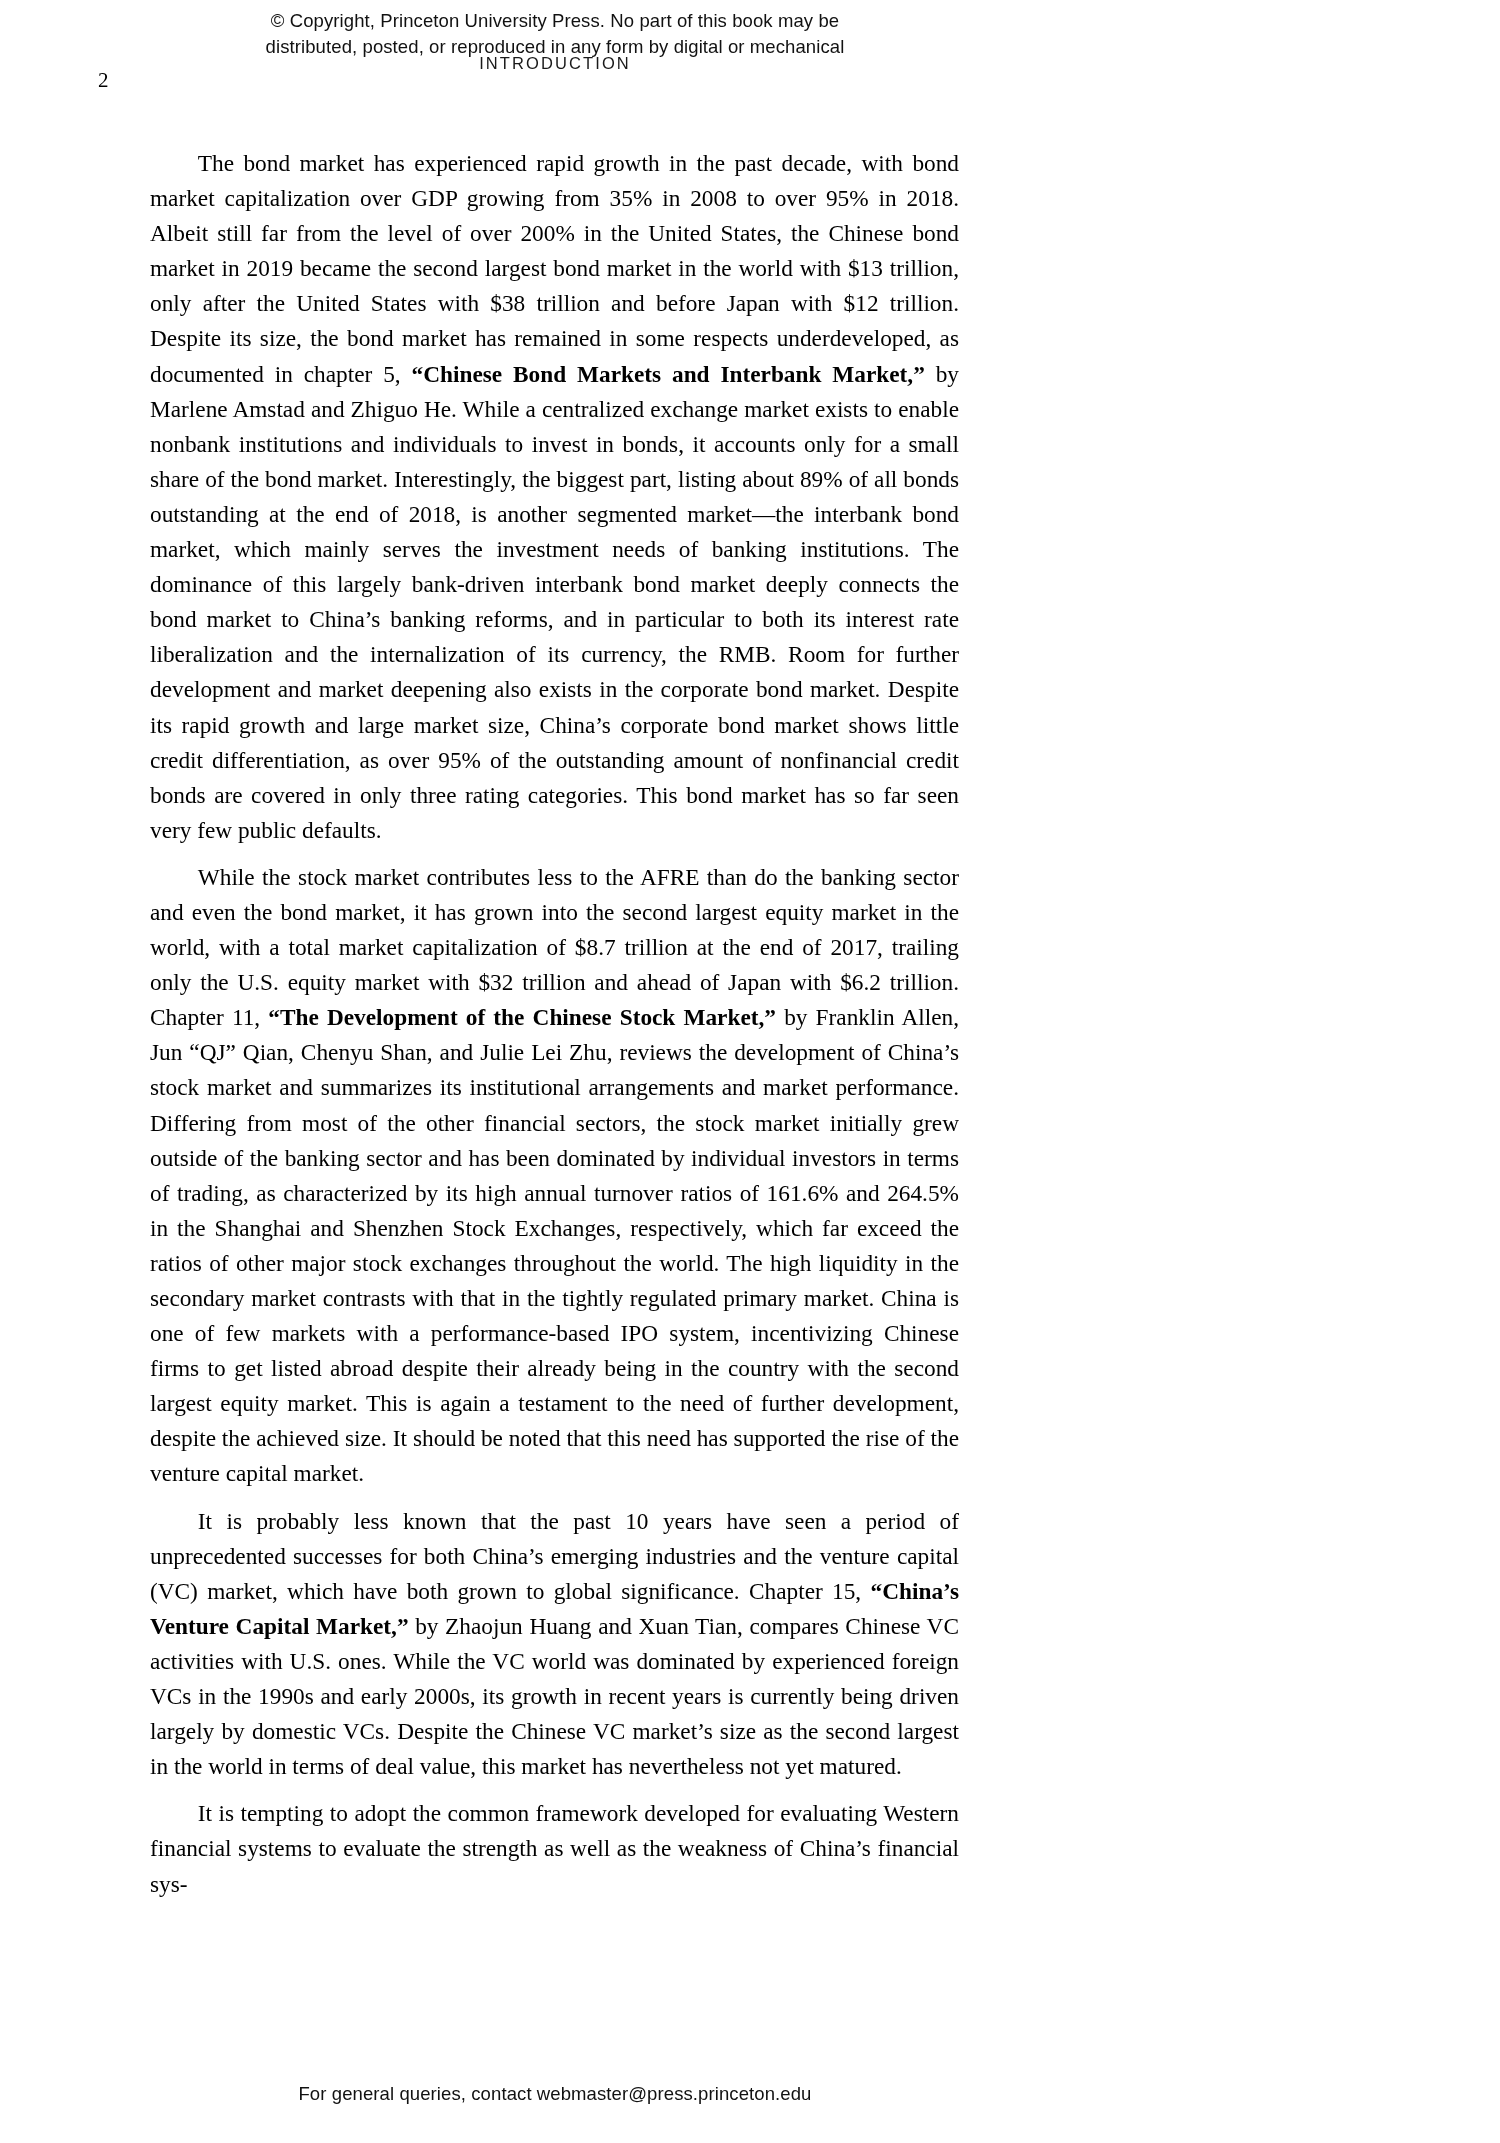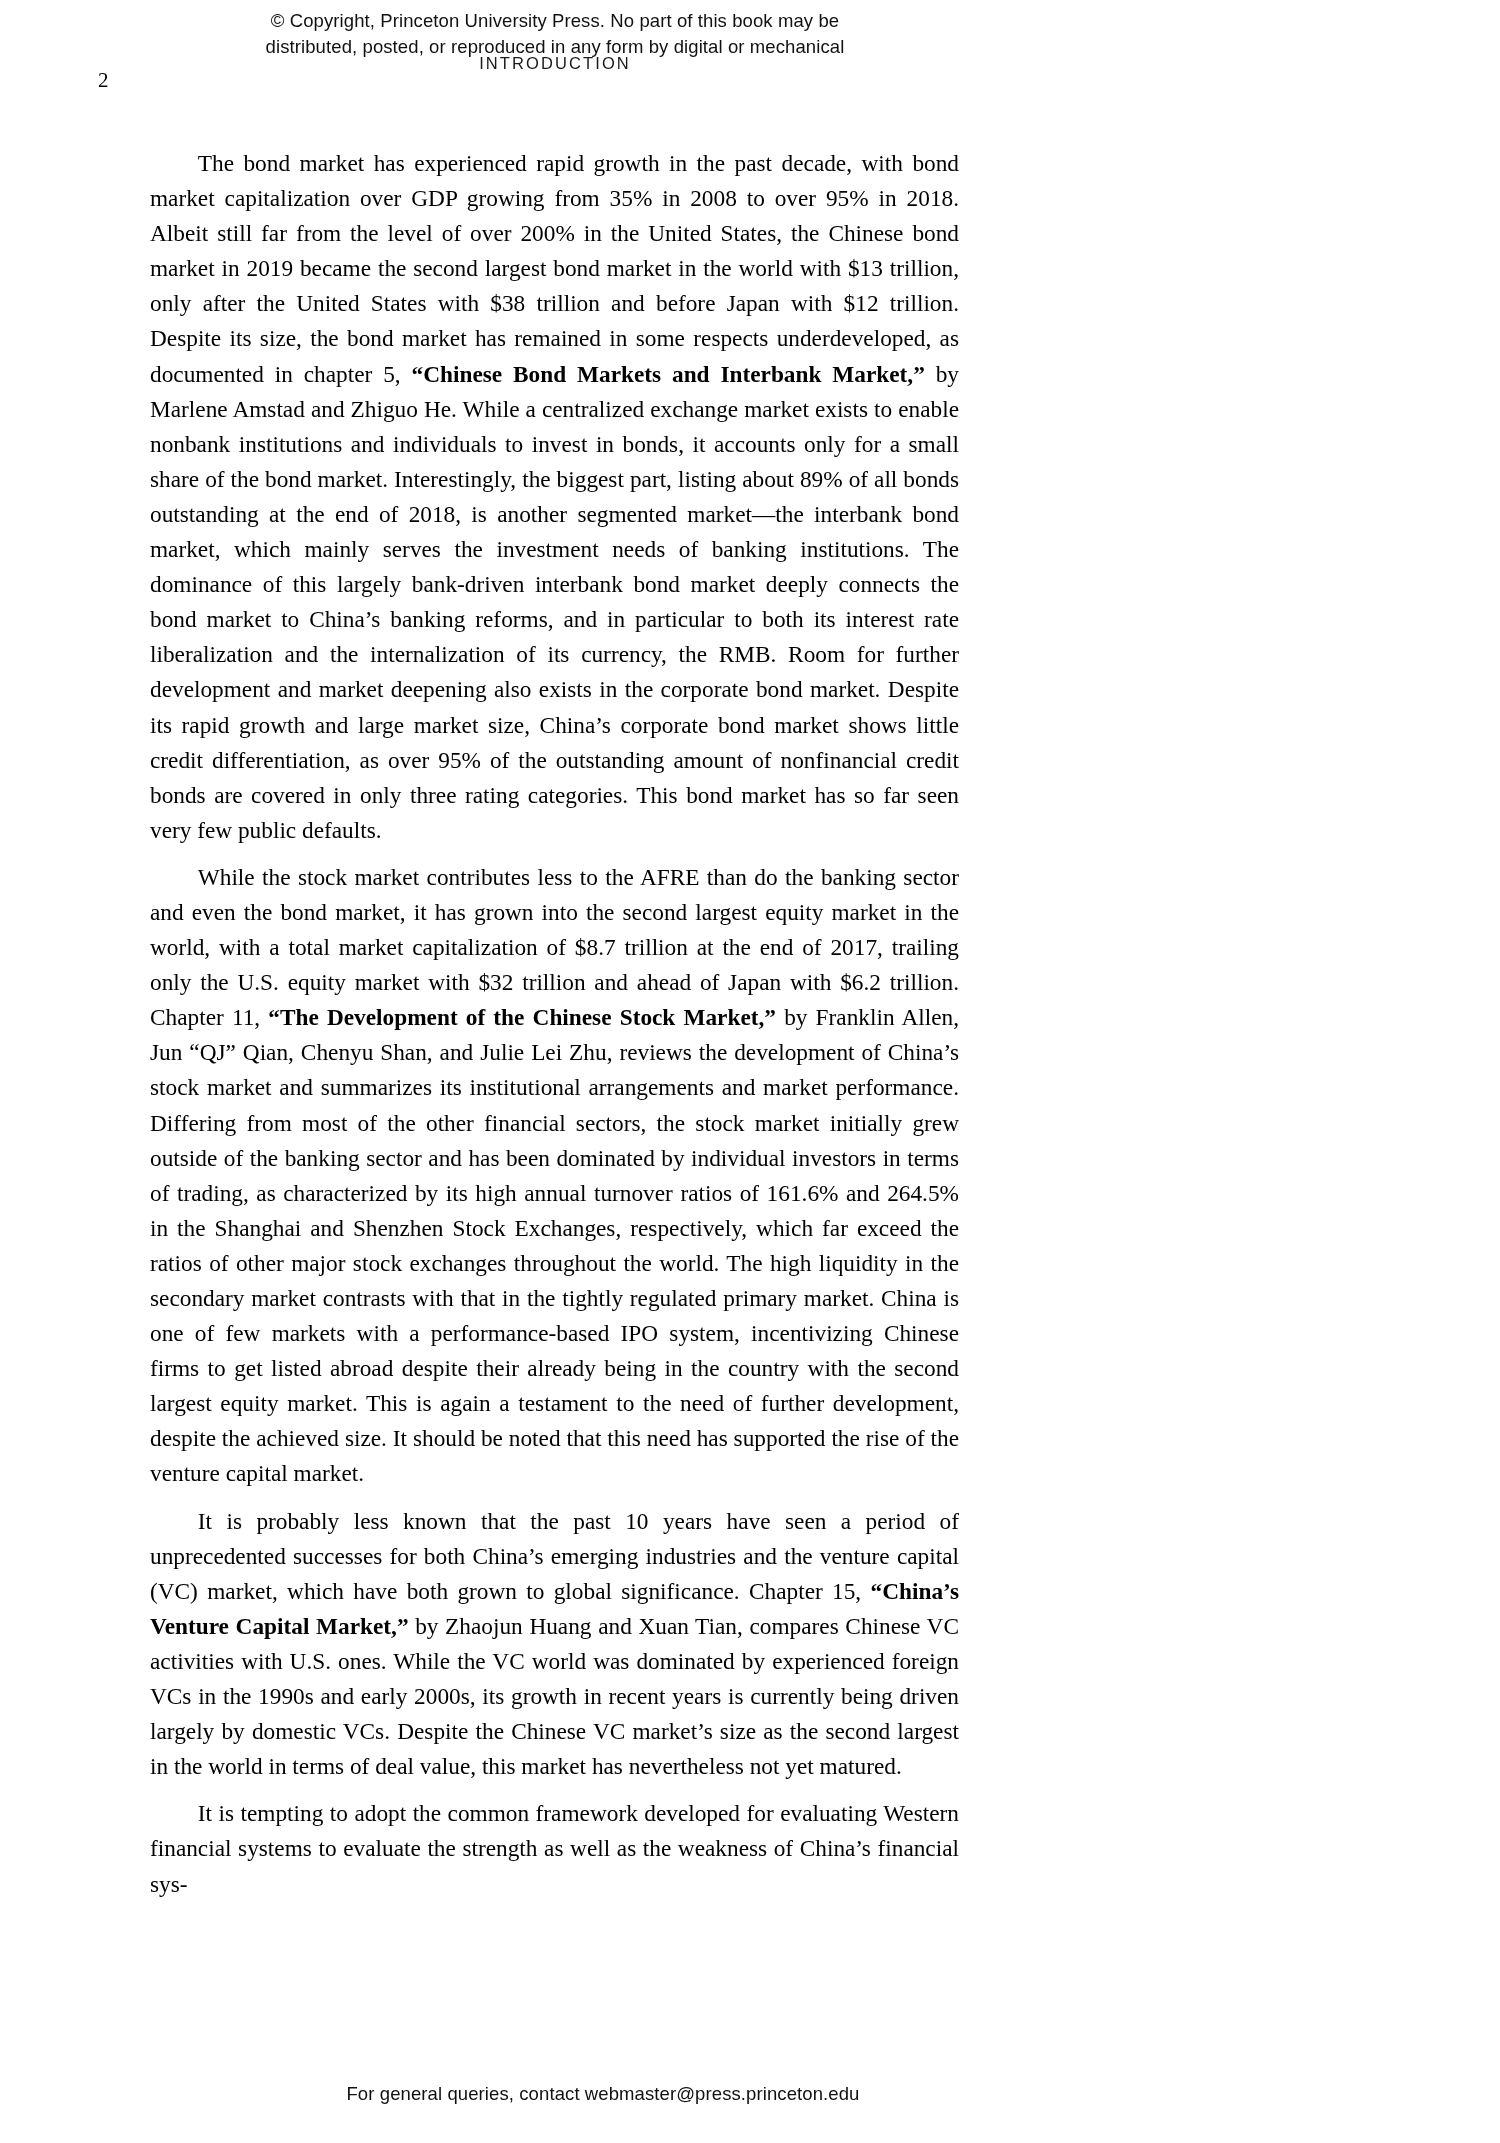--- a/index.html
+++ b/index.html
@@ -81,21 +81,20 @@
   .footer {
     position: absolute;
     left: 0;
     top: 2083px;
     width: 1110px;
     text-align: center;
     font-family: "Liberation Sans", sans-serif;
     font-size: 18.5px;
     color: #111111;
     letter-spacing: 0.1px;
-    margin-left: 48px;
   }
 </style>
 </head>
 <body>
 
 <div class="page">
 
   <div class="copyright-block">
     <div>© Copyright, Princeton University Press. No part of this book may be</div>
     <div>distributed, posted, or reproduced in any form by digital or mechanical</div>

